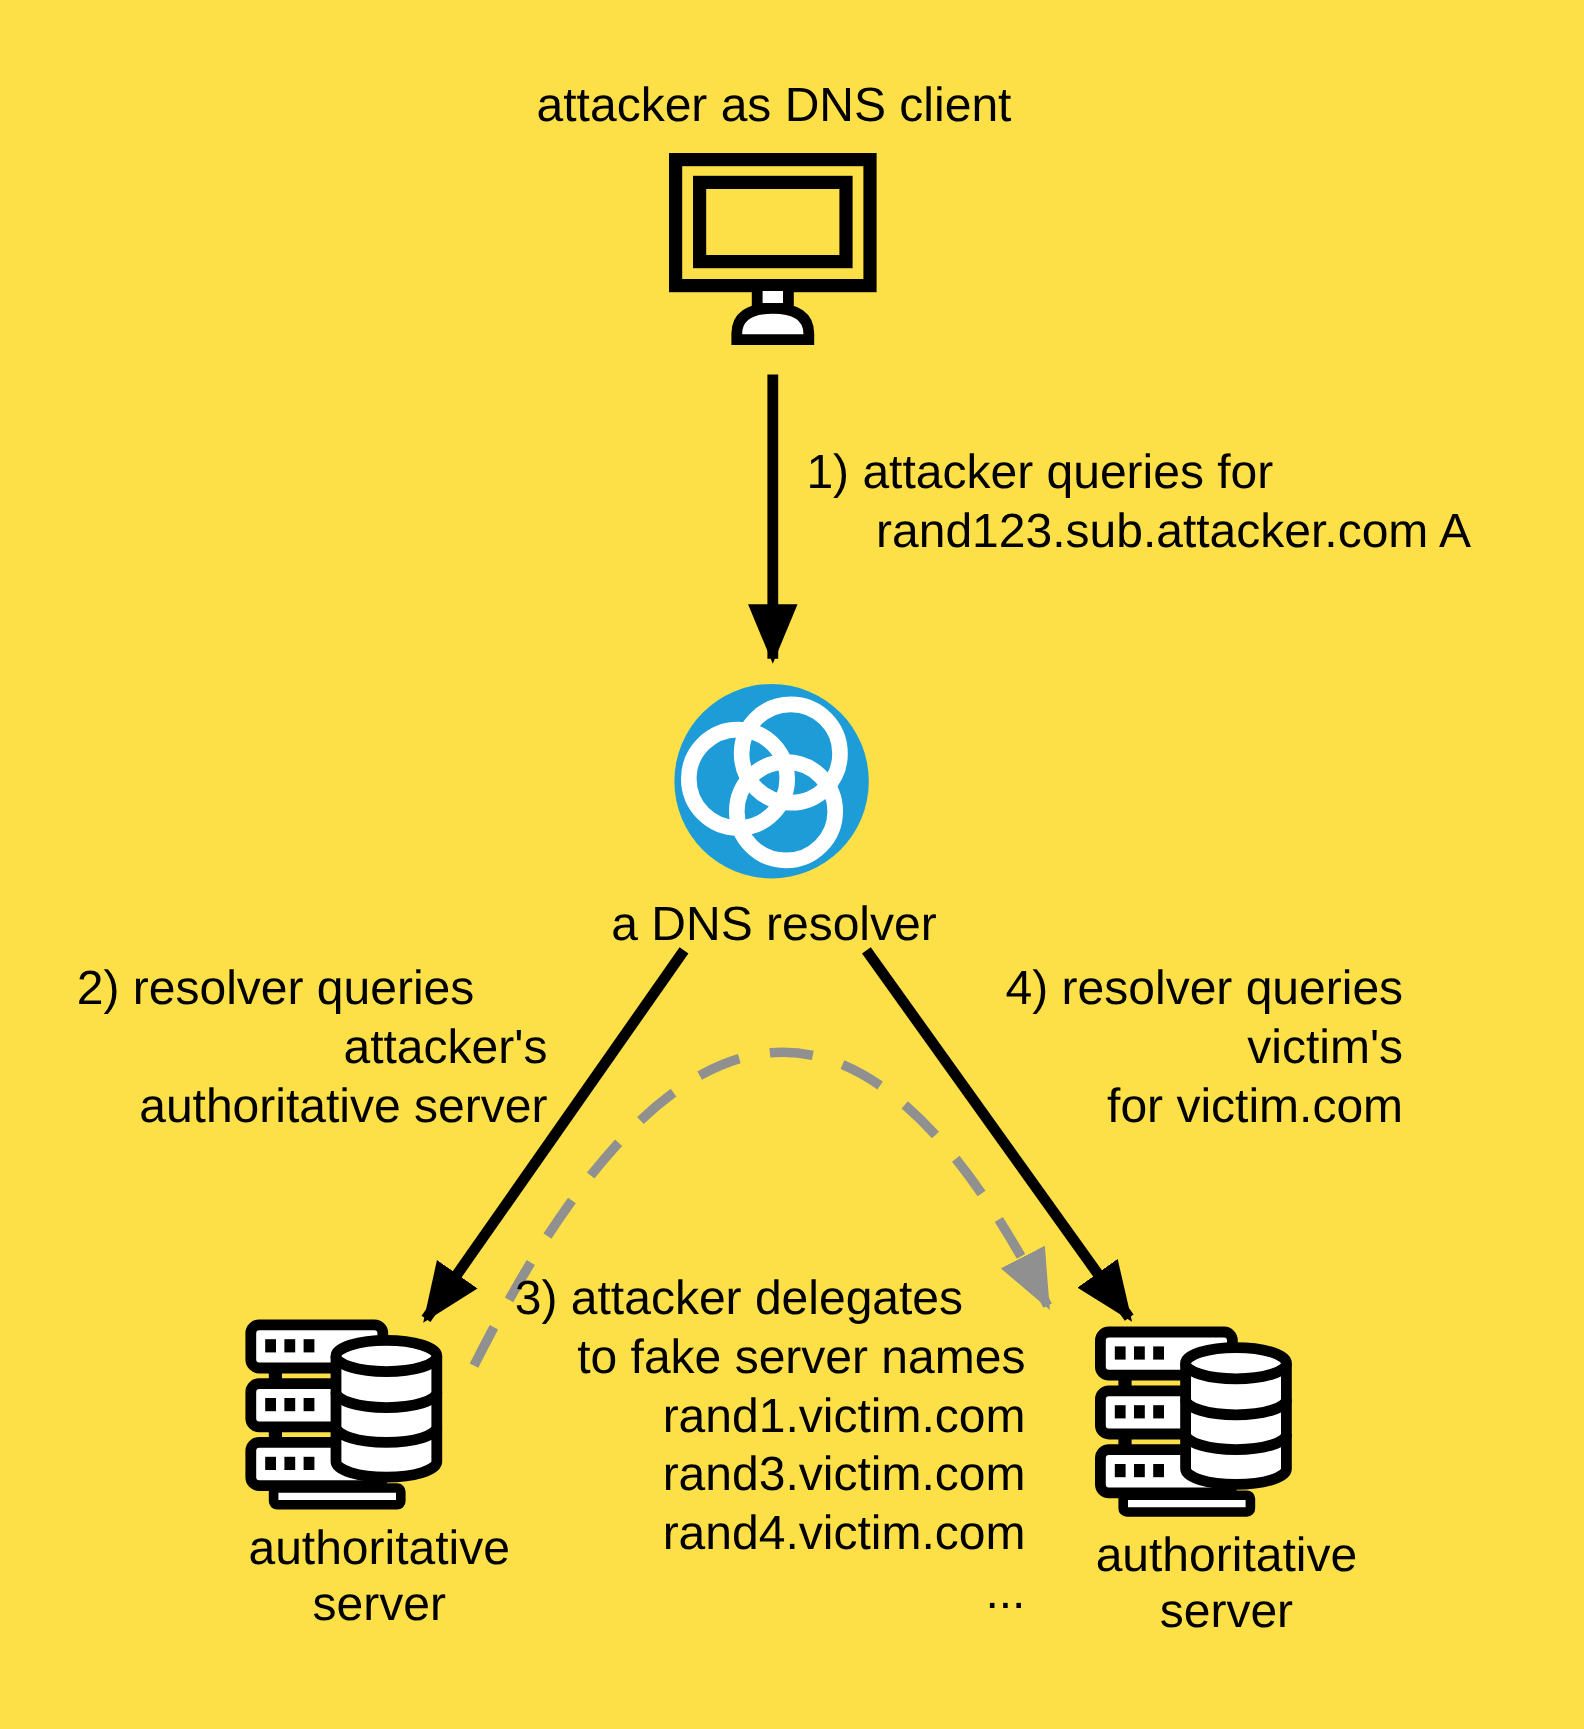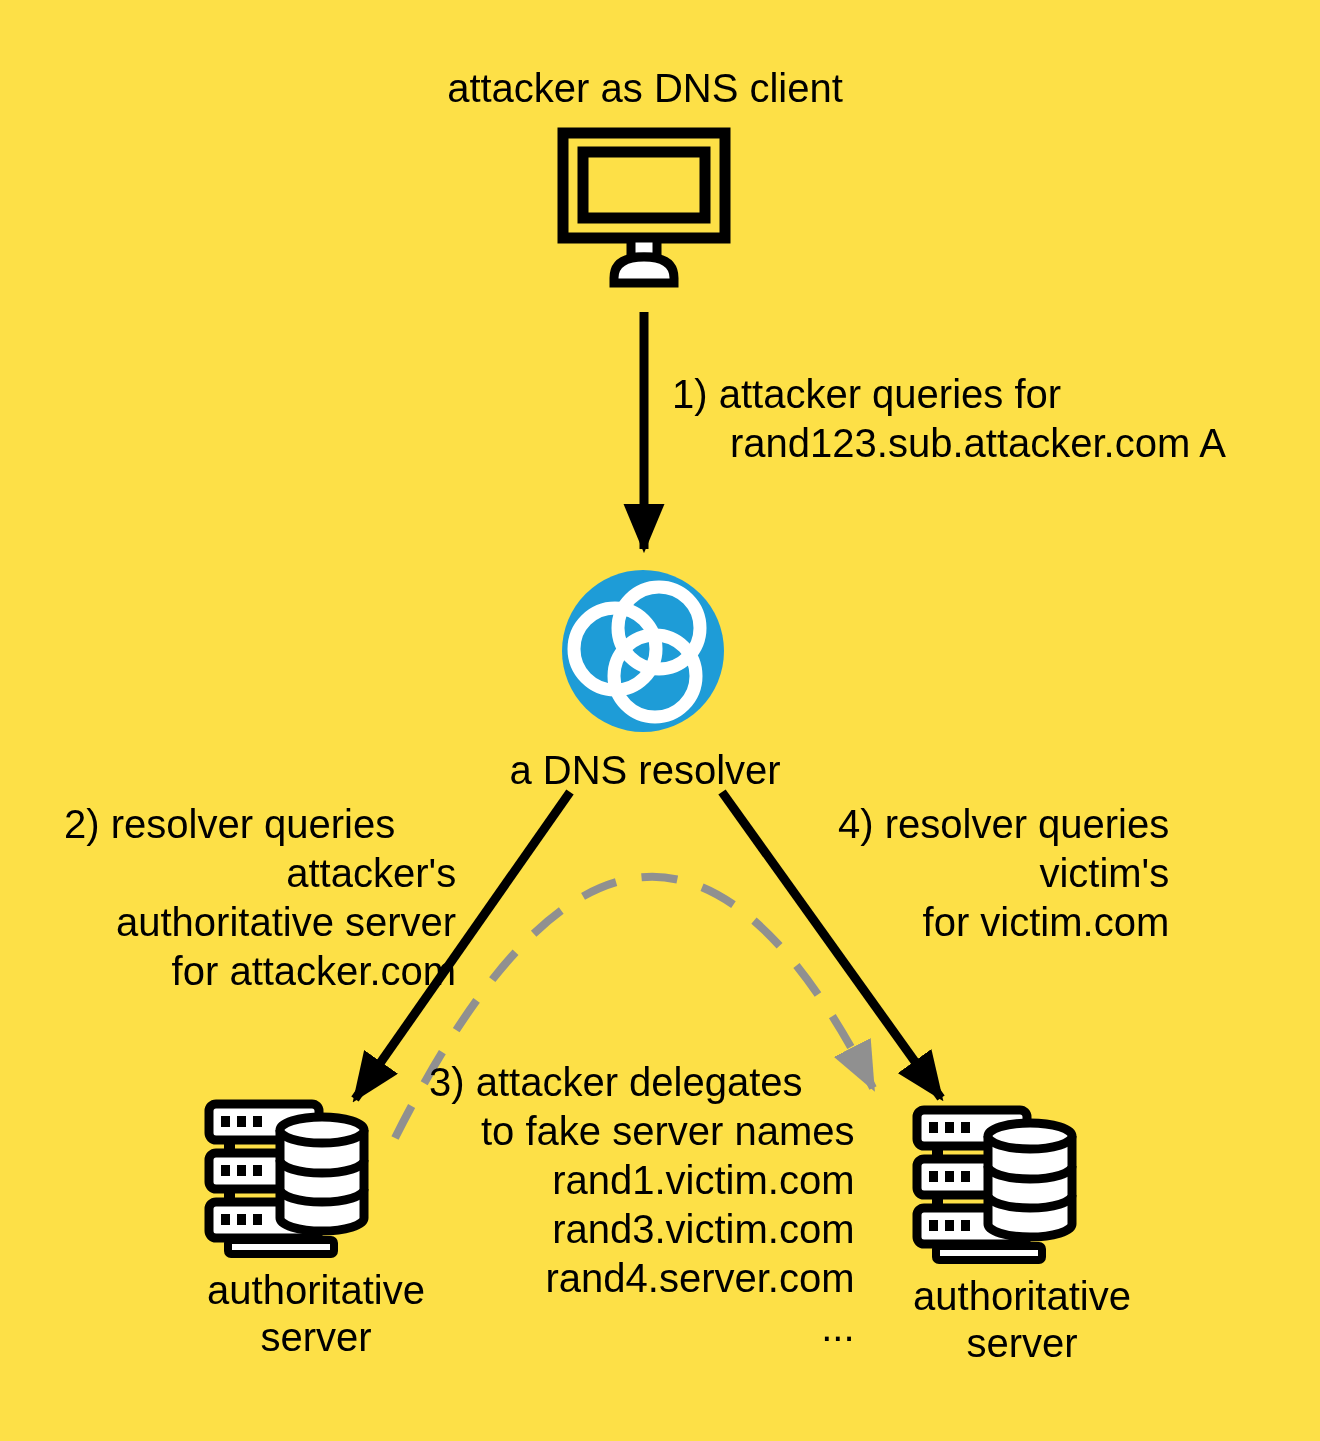--- a/index.html
+++ b/index.html
@@ -67,35 +67,34 @@
       <circle cx="95" cy="108" r="41"></circle>
     </g>
   </svg>
 
   <div class="lbl center" style="left:495px; top:746px; width:300px;">a DNS resolver</div>
 
   <div class="lbl" style="left:64px; top:800px;">
     <div>2) resolver queries</div>
     <div class="ind">attacker's</div>
     <div class="ind">authoritative server</div>
-    <div class="ind">for attacker.com</div>
   </div>
 
   <div class="lbl" style="left:838px; top:800px;">
     <div>4) resolver queries</div>
     <div class="ind">victim's</div>
     <div class="ind">for victim.com</div>
   </div>
 
   <div class="lbl" style="left:429px; top:1058px;">
     <div>3) attacker delegates</div>
     <div class="ind">to fake server names</div>
     <div class="ind">rand1.victim.com</div>
     <div class="ind">rand3.victim.com</div>
-    <div class="ind">rand4.server.com</div>
+    <div class="ind">rand4.victim.com</div>
     <div class="ind">...</div>
   </div>
 
   <svg class="icon" style="left:204px; top:1098px;" width="170" height="168" viewBox="0 0 170 168" xmlns="http://www.w3.org/2000/svg">
     <rect x="20" y="40" width="11" height="20" fill="#000"></rect>
     <rect x="20" y="89" width="11" height="20" fill="#000"></rect>
     <g fill="#fff" stroke="#000" stroke-width="9" stroke-linejoin="round">
       <rect x="5" y="6" width="110" height="36" rx="7"></rect>
       <rect x="5" y="55" width="110" height="36" rx="7"></rect>
       <rect x="5" y="104" width="110" height="36" rx="7"></rect>

